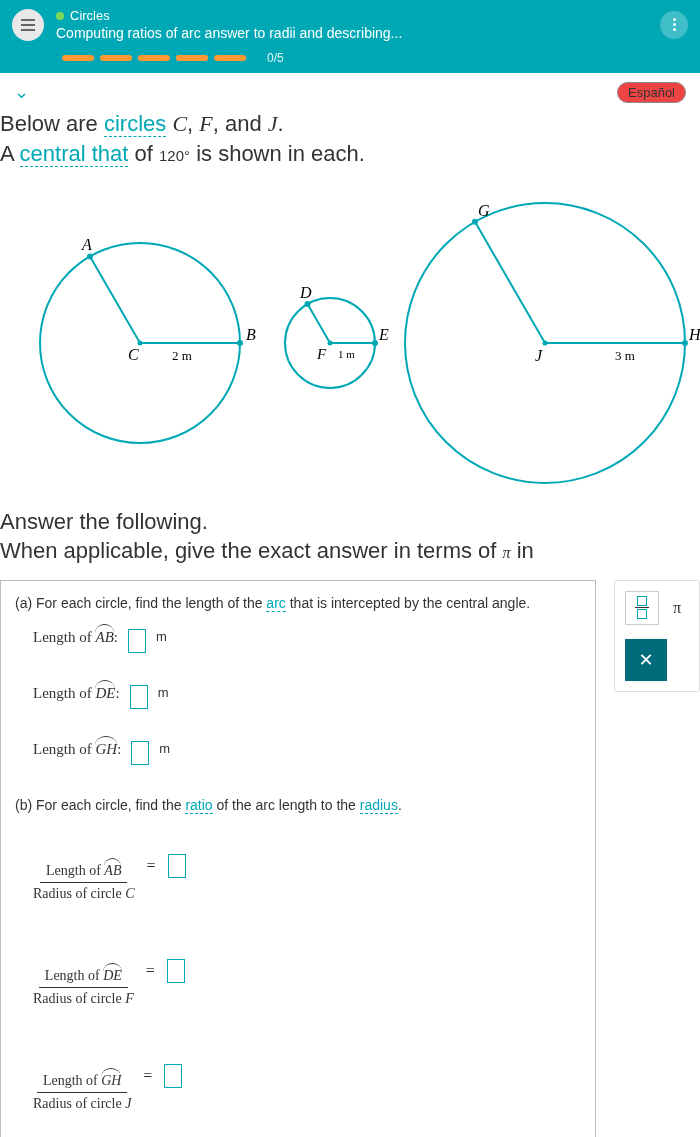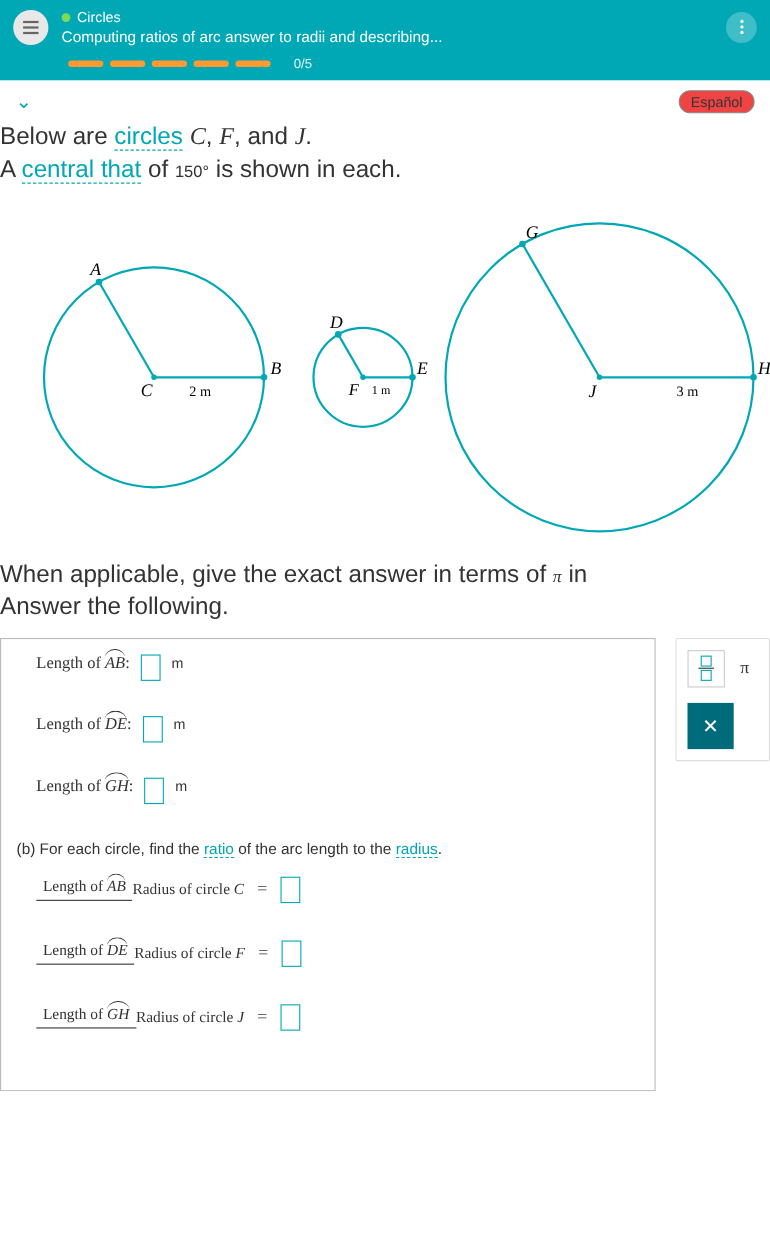--- a/index.html
+++ b/index.html
@@ -45,21 +45,21 @@
   .card { border: 1px solid #bbb; flex: 1; padding: 14px 14px 20px 14px; font-size: 14px; }
   .part-label { margin-bottom: 18px; }
   .arc-row { margin: 0 0 32px 18px; display: flex; align-items: flex-start; gap: 10px; }
   .arc-label { font-family: 'Times New Roman', serif; font-size: 15px; }
   .arc-sym { position: relative; display: inline-block; font-style: italic; }
   .arc-sym::before { content: ''; position: absolute; top: -5px; left: 0; right: 0; height: 8px; border-top: 1px solid #333; border-radius: 50% 50% 0 0 / 100% 100% 0 0; }
   .input-box { width: 18px; height: 24px; border: 1px solid #00a8b5; background: #fff; cursor: text; display: inline-block; }
   .unit { font-size: 13px; }
   
   .ratio-row { margin: 0 0 34px 18px; display: flex; align-items: center; gap: 12px; }
-  .frac { display: inline-flex; flex-direction: row; align-items: center; font-family: 'Times New Roman', serif; font-size: 14px; }
+  .frac { display: inline-flex; flex-direction: column; align-items: center; font-family: 'Times New Roman', serif; font-size: 14px; margin-top: 32px; }
   .frac .num { border-bottom: 1px solid #333; padding: 0 6px 3px 6px; }
   .frac .den { padding-top: 3px; }
   .eq { font-family: 'Times New Roman', serif; font-size: 16px; }
   
   
   .tools { display: flex; flex-direction: column; gap: 14px; border: 1px solid #ddd; padding: 10px; border-radius: 2px; }
   .tool-frac { width: 34px; height: 34px; border: 1px solid #ccc; display: flex; flex-direction: column; justify-content: center; align-items: center; cursor: pointer; }
   .tool-frac .tb { width: 10px; height: 10px; border: 1.5px solid #00a8b5; }
   .tool-frac .tline { width: 14px; height: 1px; background: #333; margin: 1px 0; }
   .tool-pi-cell { width: 24px; display: flex; justify-content: center; align-items: center; font-family: 'Times New Roman', serif; font-size: 16px; cursor: pointer; }
@@ -104,21 +104,21 @@
 <div class="sub-bar">
   <div class="chevron-down">⌄</div>
   <div class="lang-btn">Español</div>
 </div>
 
 <div class="problem">
   <p>
     <span>Below are </span><span class="link">circles</span><span> </span><span class="ital">C</span><span>, </span><span class="ital">F</span><span>, and </span><span class="ital">J</span><span>.</span>
   </p>
   <p>
-    <span>A </span><span class="link">central that</span><span> of </span><span class="deg">150°</span><span> is shown in each.</span>
+    <span>A </span><span class="link">central that</span><span> of </span><span class="deg">120°</span><span> is shown in each.</span>
   </p>
 </div>
 
 <div class="diagram">
   <svg width="700" height="300">
 
     <circle cx="140" cy="155" r="100" fill="none" stroke="#00a8b5" stroke-width="2"></circle>
     <circle cx="140" cy="155" r="2.5" fill="#00a8b5"></circle>
     <line x1="140" y1="155" x2="240" y2="155" stroke="#00a8b5" stroke-width="2"></line>
     <line x1="140" y1="155" x2="90" y2="68.4" stroke="#00a8b5" stroke-width="2"></line>
@@ -147,29 +147,32 @@
     <circle cx="685" cy="155" r="3" fill="#00a8b5"></circle>
     <circle cx="475" cy="33.8" r="3" fill="#00a8b5"></circle>
     <text x="478" y="28" font-style="italic" font-family="Times New Roman" font-size="16">G</text>
     <text x="689" y="152" font-style="italic" font-family="Times New Roman" font-size="16">H</text>
     <text x="535" y="173" font-style="italic" font-family="Times New Roman" font-size="16">J</text>
     <text x="615" y="172" font-family="Times New Roman" font-size="13">3 m</text>
   </svg>
 </div>
 
 <div class="instr">
+  <p>Answer the following.</p>
   <p>
     <span>When applicable, give the exact answer in terms of </span><span class="pi">π</span><span> in </span>
   </p>
-  <p>Answer the following.</p>
 </div>
 
 <div class="answer-area">
   <div class="card">
 
+    <div class="part-label">
+      <span>(a)  For each circle, find the length of the </span><span class="link">arc</span><span> that is intercepted by the central angle.</span>
+    </div>
     <div class="arc-row">
       <span class="arc-label"><span>Length of </span><span class="arc-sym">AB</span><span>:</span></span>
       <span class="input-box"></span>
       <span class="unit">m</span>
     </div>
     <div class="arc-row">
       <span class="arc-label"><span>Length of </span><span class="arc-sym">DE</span><span>:</span></span>
       <span class="input-box"></span>
       <span class="unit">m</span>
     </div>

